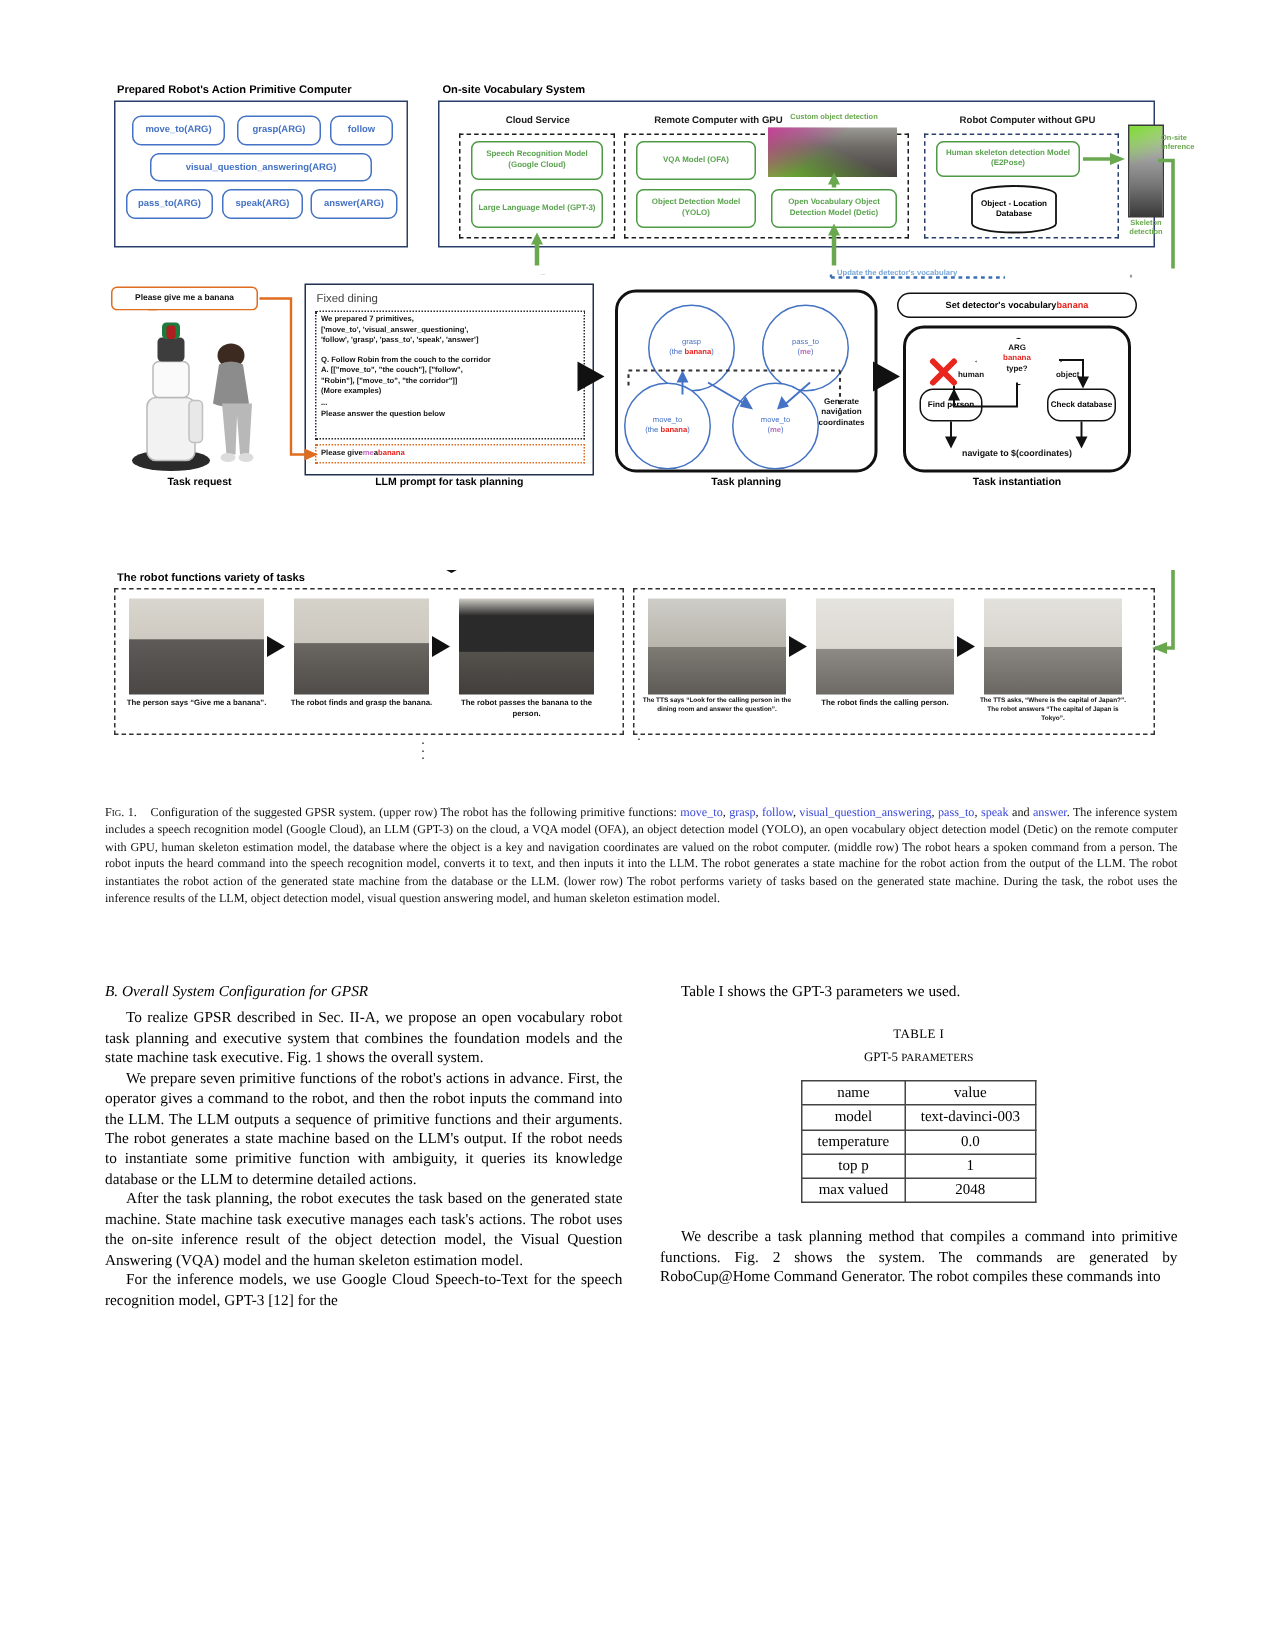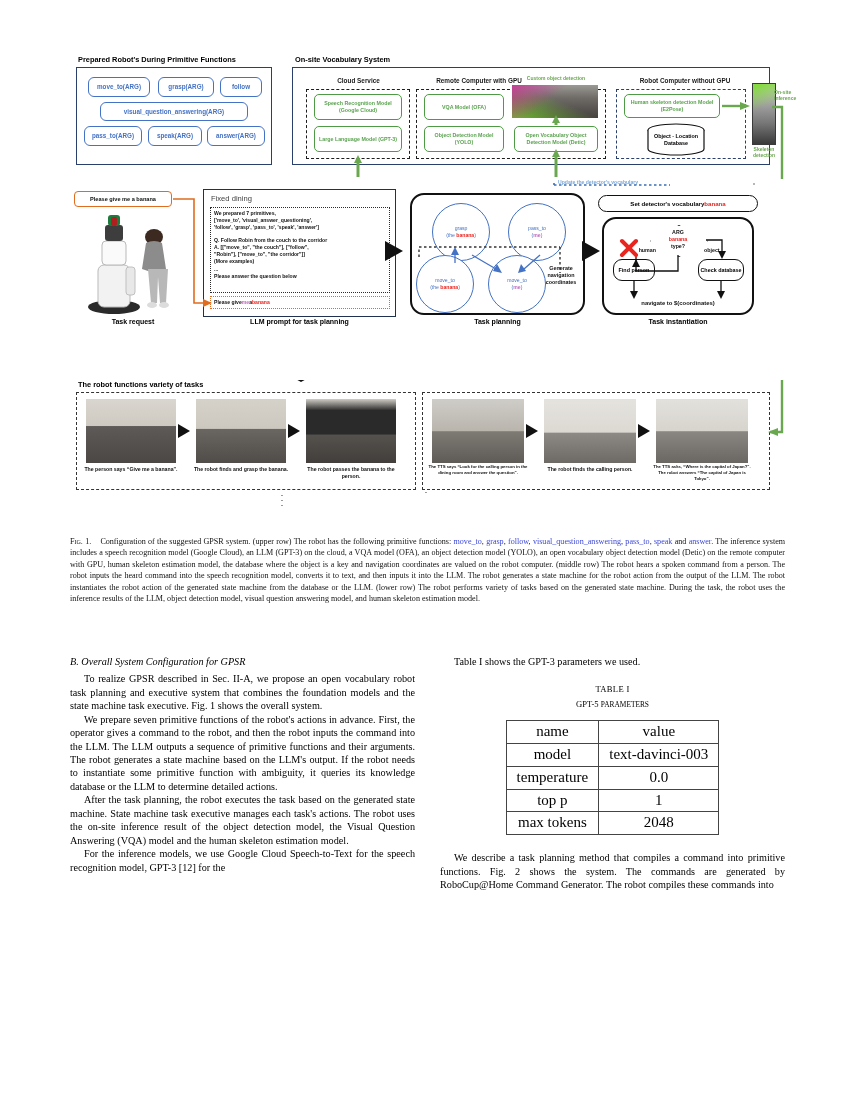--- a/index.html
+++ b/index.html
@@ -196,37 +196,37 @@
     text-align:left; line-height:1.3;
   }
   .col p { margin:0 0 0 0; text-indent:14px; }
   .col p + p { margin-top:0; }
 
   .tbl-wrap { margin:16px 0 8px 0; text-align:center; }
   .tbl-title { font-size:8.6px; letter-spacing:.3px; }
   .tbl-sub { font-size:8.6px; margin-top:3px; }
   .tbl-sub .sc { font-size:7.4px; }
   table.params {
-    border-collapse:collapse; margin:10px auto 16px auto; font-size:15px;
+    border-collapse:collapse; margin:10px auto 16px auto; font-size:10px;
   }
   table.params td, table.params th {
     border:1px solid #444; padding:1px 10px; text-align:center; font-weight:normal;
   }
   .sep-row td { border-top:2px solid #444; }
 </style>
 </head>
 <body>
 
 <div class="page">
 
   <div class="figure">
 
     <div class="upper">
 
-      <div class="sec-title hdr-prep">Prepared Robot's During Primitive Functions</div>
+      <div class="sec-title hdr-prep">Prepared Robot's Action Primitive Computer</div>
       <div class="sec-title hdr-onsite">On-site Vocabulary System</div>
 
       <div class="box-prep"></div>
       <div class="pill" style="left:18px;top:22px;width:62px;height:20px;">move_to(ARG)</div>
       <div class="pill" style="left:88px;top:22px;width:56px;height:20px;">grasp(ARG)</div>
       <div class="pill" style="left:150px;top:22px;width:42px;height:20px;">follow</div>
       <div class="pill" style="left:30px;top:47px;width:148px;height:19px;">visual_question_answering(ARG)</div>
       <div class="pill" style="left:14px;top:71px;width:58px;height:20px;">pass_to(ARG)</div>
       <div class="pill" style="left:78px;top:71px;width:54px;height:20px;">speak(ARG)</div>
       <div class="pill" style="left:137px;top:71px;width:58px;height:20px;">answer(ARG)</div>
@@ -487,21 +487,21 @@
           </tr>
           <tr>
             <td>temperature</td>
             <td>0.0</td>
           </tr>
           <tr>
             <td>top p</td>
             <td>1</td>
           </tr>
           <tr>
-            <td>max tokens</td>
+            <td>max valued</td>
             <td>2048</td>
           </tr>
         </tbody>
       </table>
     </div>
 
     <p>We describe a task planning method that compiles a command into primitive functions. Fig. 2 shows the system. The commands are generated by RoboCup@Home Command Generator. The robot compiles these commands into</p>
   </div>
 
 </div>

